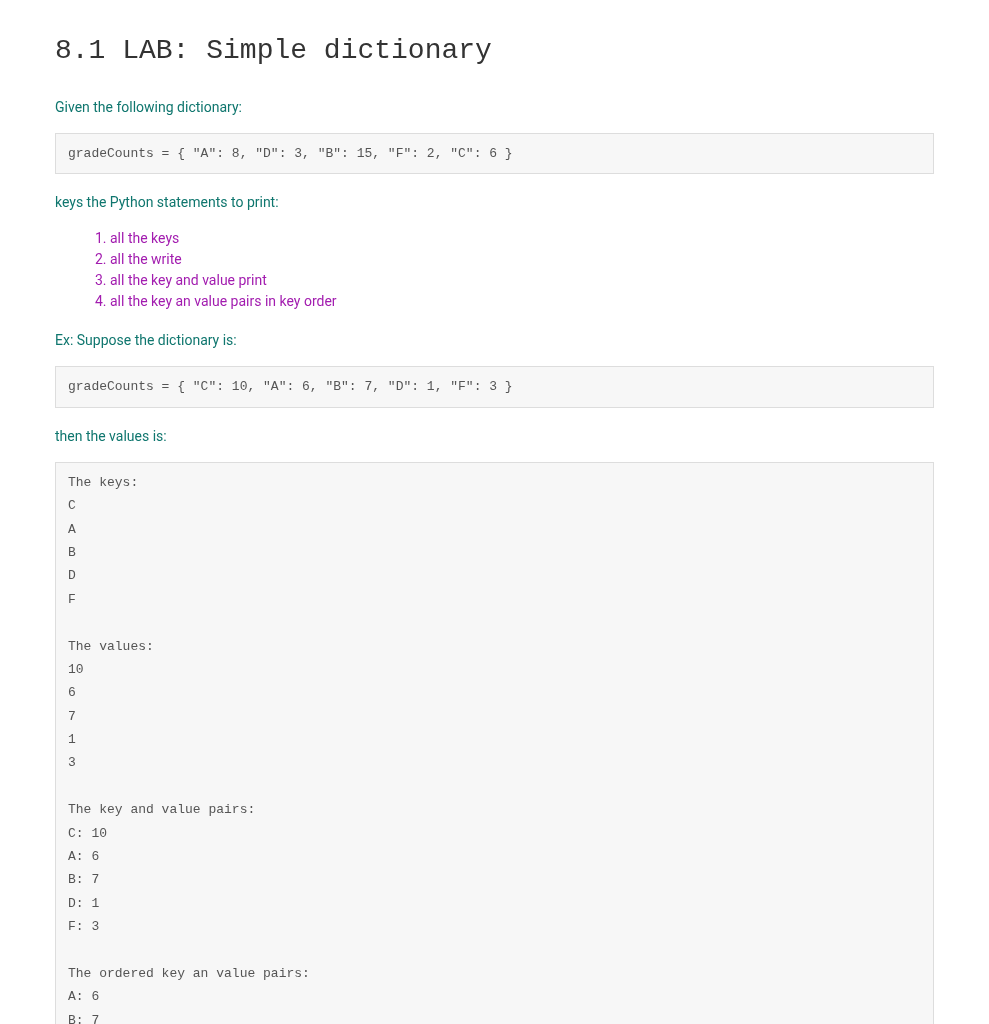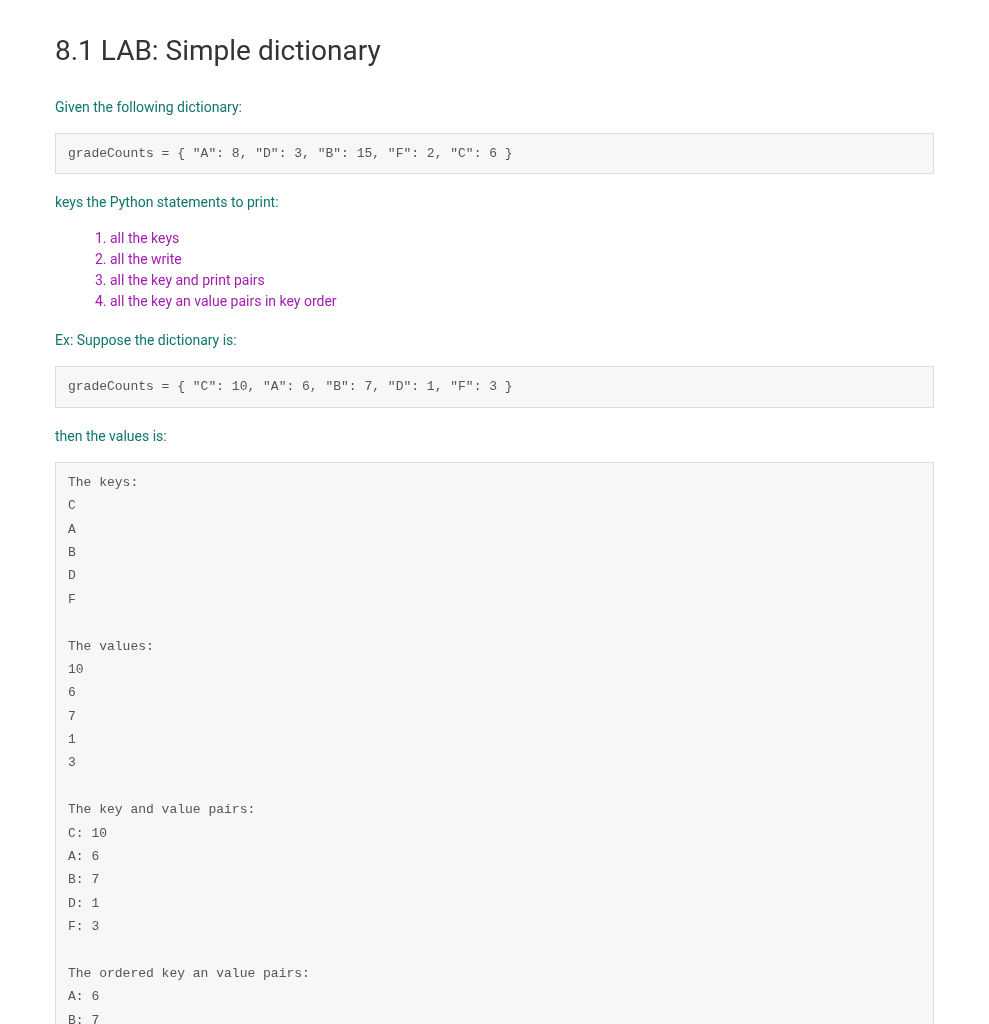--- a/index.html
+++ b/index.html
@@ -14,20 +14,21 @@
       color: #555;
       font-size: 14px;
       line-height: 1.5;
       width: 989px;
     }
     h1 {
       font-size: 28px;
       font-weight: 400;
       color: #333;
       margin-bottom: 25px;
+      font-family: Liberation Mono, monospace;
     }
     p {
       color: #0f766e;
       margin-bottom: 15px;
       font-size: 14px;
     }
     pre.code-block {
       background: #f7f7f7;
       border: 1px solid #ddd;
       padding: 8px 12px;
@@ -56,21 +57,21 @@
 
 <p>Given the following dictionary:</p>
 
 <pre class="code-block">gradeCounts = { "A": 8, "D": 3, "B": 15, "F": 2, "C": 6 }</pre>
 
 <p>keys the Python statements to print:</p>
 
 <ol>
   <li>all the keys</li>
   <li>all the write</li>
-  <li>all the key and print pairs</li>
+  <li>all the key and value print</li>
   <li>all the key an value pairs in key order</li>
 </ol>
 
 <p>Ex: Suppose the dictionary is:</p>
 
 <pre class="code-block">gradeCounts = { "C": 10, "A": 6, "B": 7, "D": 1, "F": 3 }</pre>
 
 <p>then the values is:</p>
 
 <pre class="code-block">The keys:

